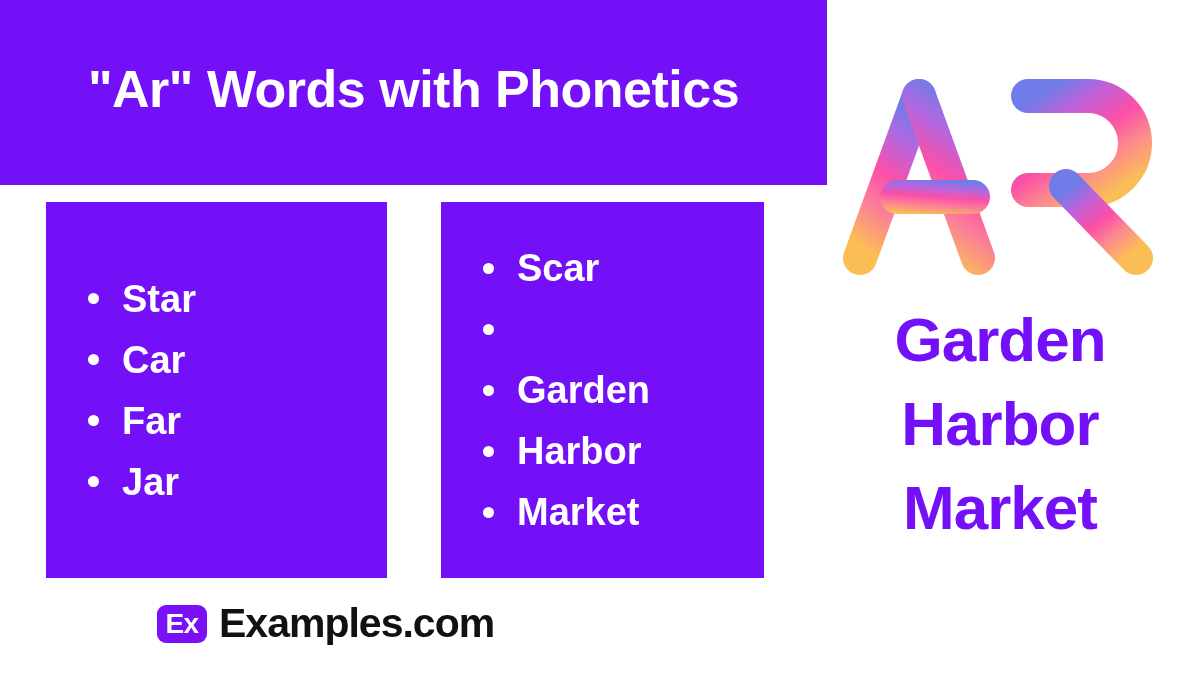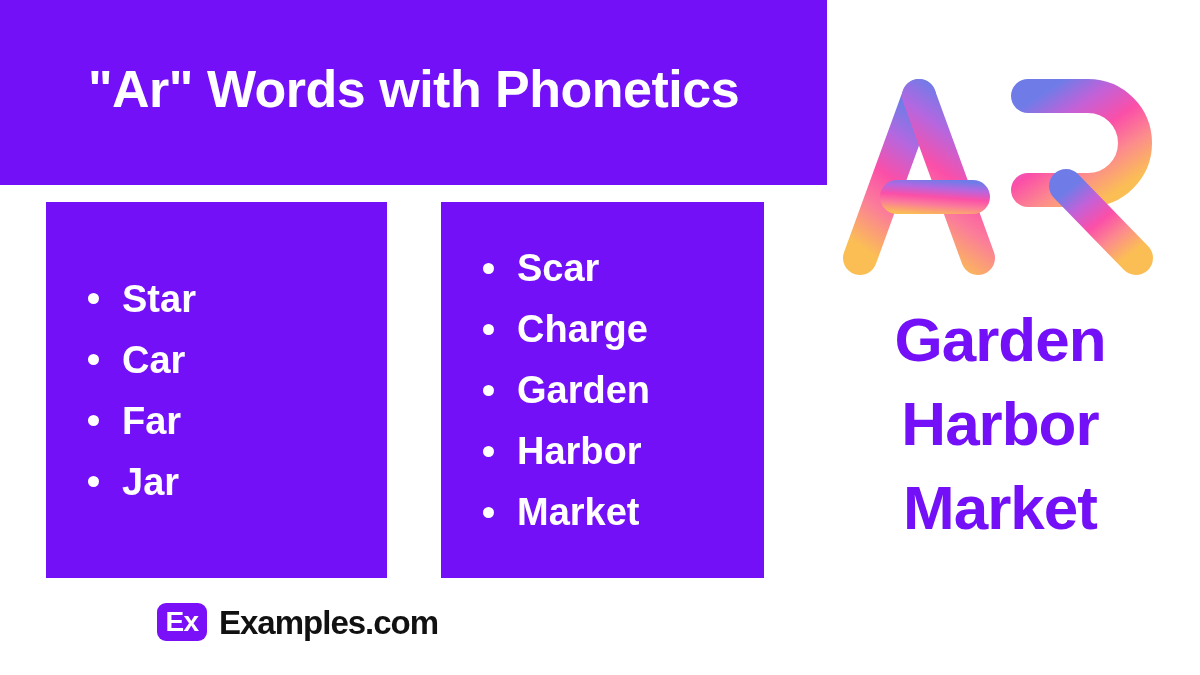--- a/index.html
+++ b/index.html
@@ -153,21 +153,21 @@
     font-weight: bold;
     font-size: 28px;
     line-height: 1;
     letter-spacing: -0.5px;
   }
   .brand-name {
     margin-left: 12px;
     color: #111111;
     font-family: "Liberation Sans", sans-serif;
     font-weight: bold;
-    font-size: 33px;
+    font-size: 41px;
     line-height: 1;
     letter-spacing: -1px;
     white-space: nowrap;
   }
 </style>
 </head>
 <body>
 
 <div id="canvas">
 
@@ -197,21 +197,20 @@
   </div>
 
   <div class="word-box" id="word-box-2">
     <ul class="word-list">
       <li class="word-item">
         <span class="bullet-dot"></span>
         <span class="word-label">Scar</span>
       </li>
       <li class="word-item">
         <span class="bullet-dot"></span>
-        <span class="word-label">Charge</span>
       </li>
       <li class="word-item">
         <span class="bullet-dot"></span>
         <span class="word-label">Garden</span>
       </li>
       <li class="word-item">
         <span class="bullet-dot"></span>
         <span class="word-label">Harbor</span>
       </li>
       <li class="word-item">

